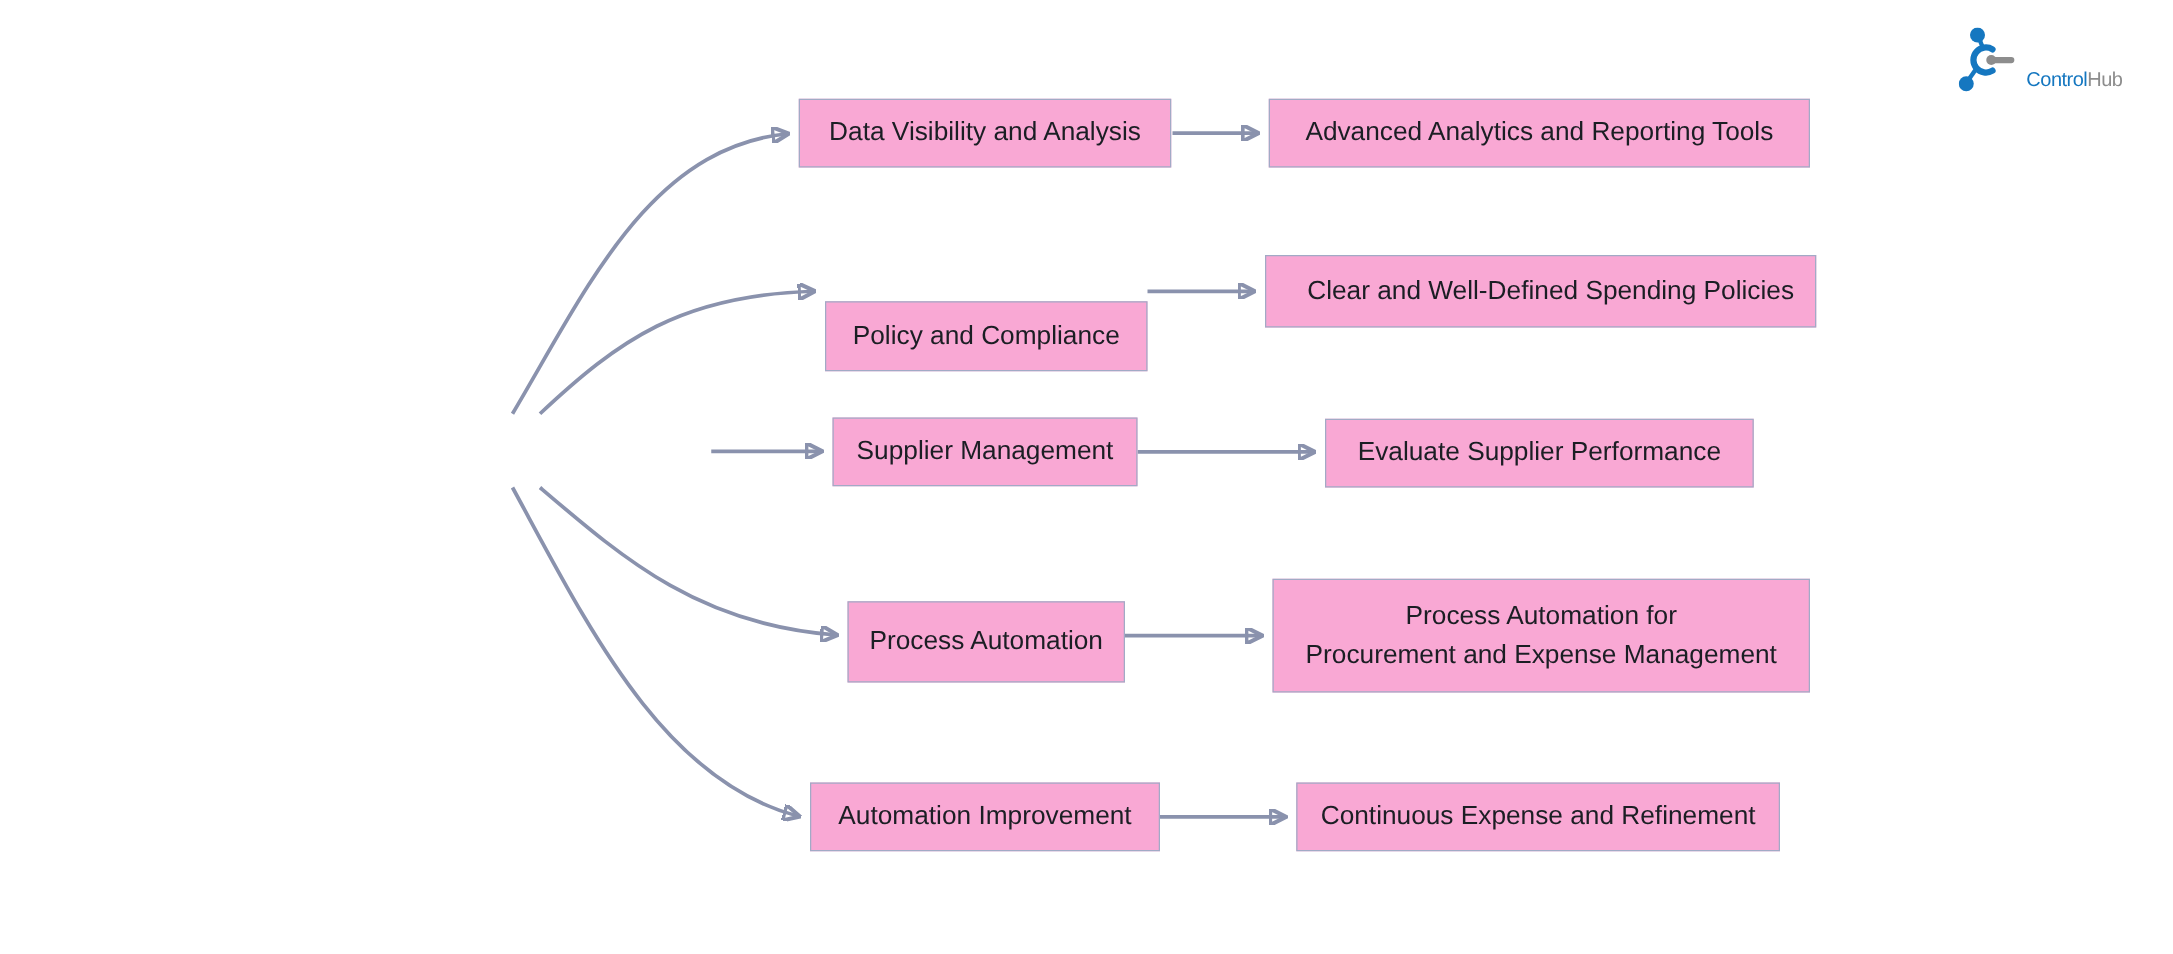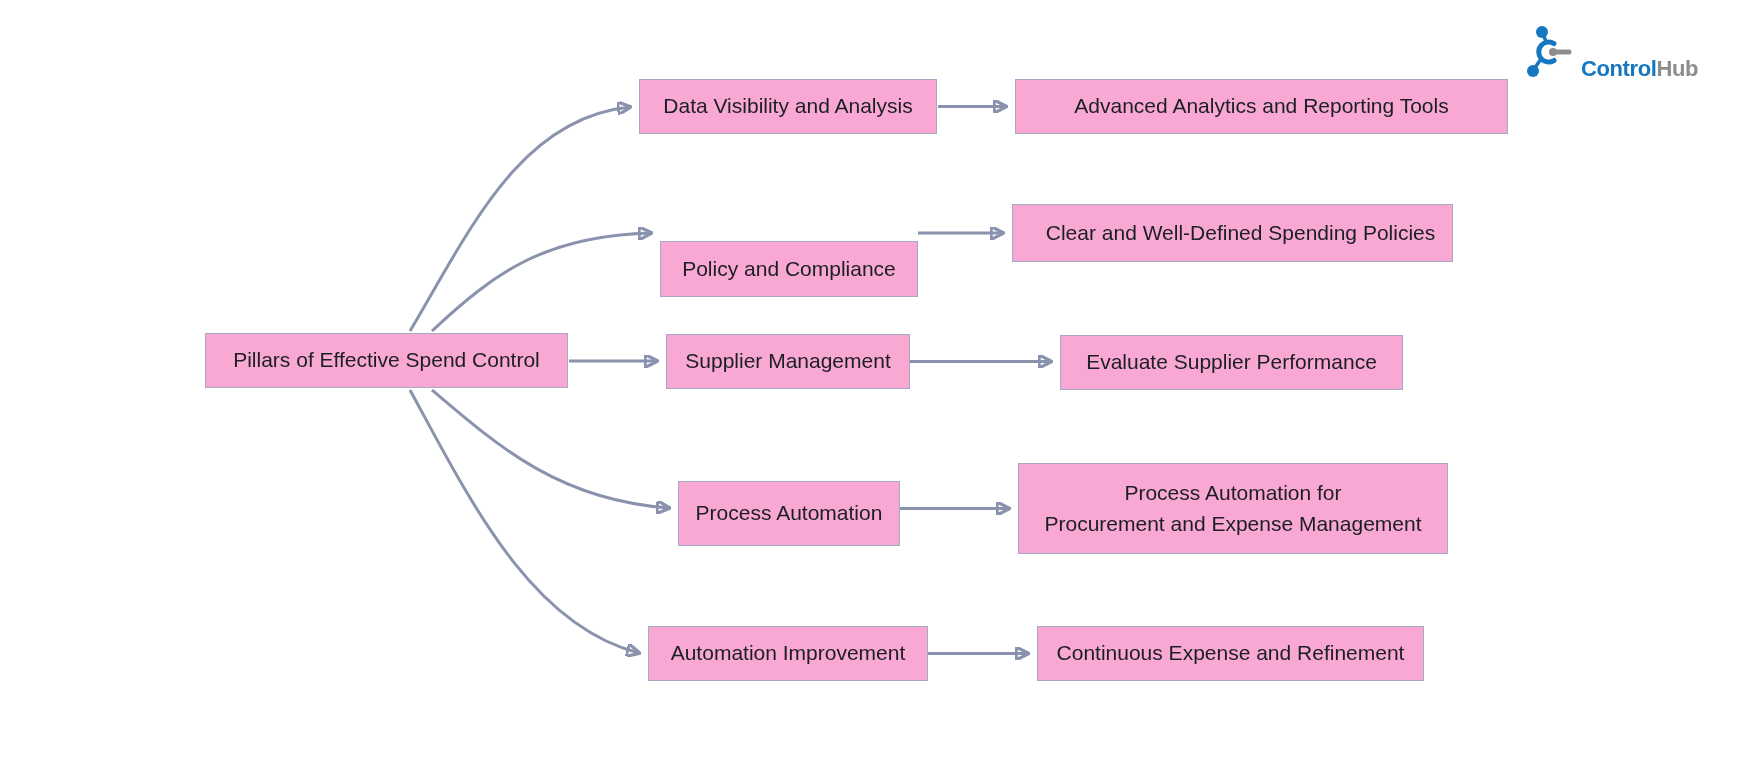--- a/index.html
+++ b/index.html
@@ -38,42 +38,42 @@
     justify-content: center;
     text-align: center;
     font-size: 21px;
     line-height: 1.45;
     color: #1b1e24;
     white-space: nowrap;
     padding: 0 12px;
   }
   .root-node     { left: 205px;  top: 333px; width: 363px; height: 55px; }
   .n-pillar1     { left: 639px;  top: 79px;  width: 298px; height: 55px; }
-  .n-detail1     { left: 1015px; top: 79px;  width: 493px; height: 55px; }
+  .n-detail1     { left: 1015px; top: 79px;  width: 433px; height: 55px; }
   .n-pillar2     { left: 660px;  top: 205px; width: 258px; height: 56px; margin-top: 36px; }
   .n-detail2     { left: 1012px; top: 204px; width: 441px; height: 58px; padding-left: 28px; }
   .n-pillar3     { left: 666px;  top: 334px; width: 244px; height: 55px; }
   .n-detail3     { left: 1060px; top: 335px; width: 343px; height: 55px; }
   .n-pillar4     { left: 678px;  top: 481px; width: 222px; height: 65px; }
   .n-detail4     { left: 1018px; top: 463px; width: 430px; height: 91px; }
   .n-pillar5     { left: 648px;  top: 626px; width: 280px; height: 55px; }
   .n-detail5     { left: 1037px; top: 626px; width: 387px; height: 55px; }
 
   .logo {
     position: absolute;
     top: 22px;
     right: 40px;
     z-index: 3;
     display: flex;
     align-items: center;
     gap: 9px;
   }
   .logo-text {
-    font-weight: bold;
-    font-size: 22px;
+    font-weight: normal;
+    font-size: 16px;
     letter-spacing: -0.4px;
     white-space: nowrap;
     margin-top: 34px;
   }
   .logo-text .brand  { color: #1577c0; }
   .logo-text .suffix { color: #8d8d8d; }
 </style>
 </head>
 <body>
 
@@ -92,23 +92,20 @@
     <path d="M432,390 C500,448 560,500 669,508" marker-end="url(#arrow)"></path>
     <path d="M410,390 C470,500 530,625 639,653" marker-end="url(#arrow)"></path>
 
     <path d="M938,106.5 L1006,106.5" marker-end="url(#arrow)"></path>
     <path d="M918,233 L1003,233" marker-end="url(#arrow)"></path>
     <path d="M910,361.5 L1051,361.5" marker-end="url(#arrow)"></path>
     <path d="M900,508.5 L1009,508.5" marker-end="url(#arrow)"></path>
     <path d="M928,653.5 L1028,653.5" marker-end="url(#arrow)"></path>
   </svg>
 
-  <div class="node root-node">
-    <span>Pillars of Effective Spend Control</span>
-  </div>
 
   <div class="node n-pillar1">
     <span>Data Visibility and Analysis</span>
   </div>
   <div class="node n-detail1">
     <span>Advanced Analytics and Reporting Tools</span>
   </div>
 
   <div class="node n-pillar2">
     <span>Policy and Compliance</span>

